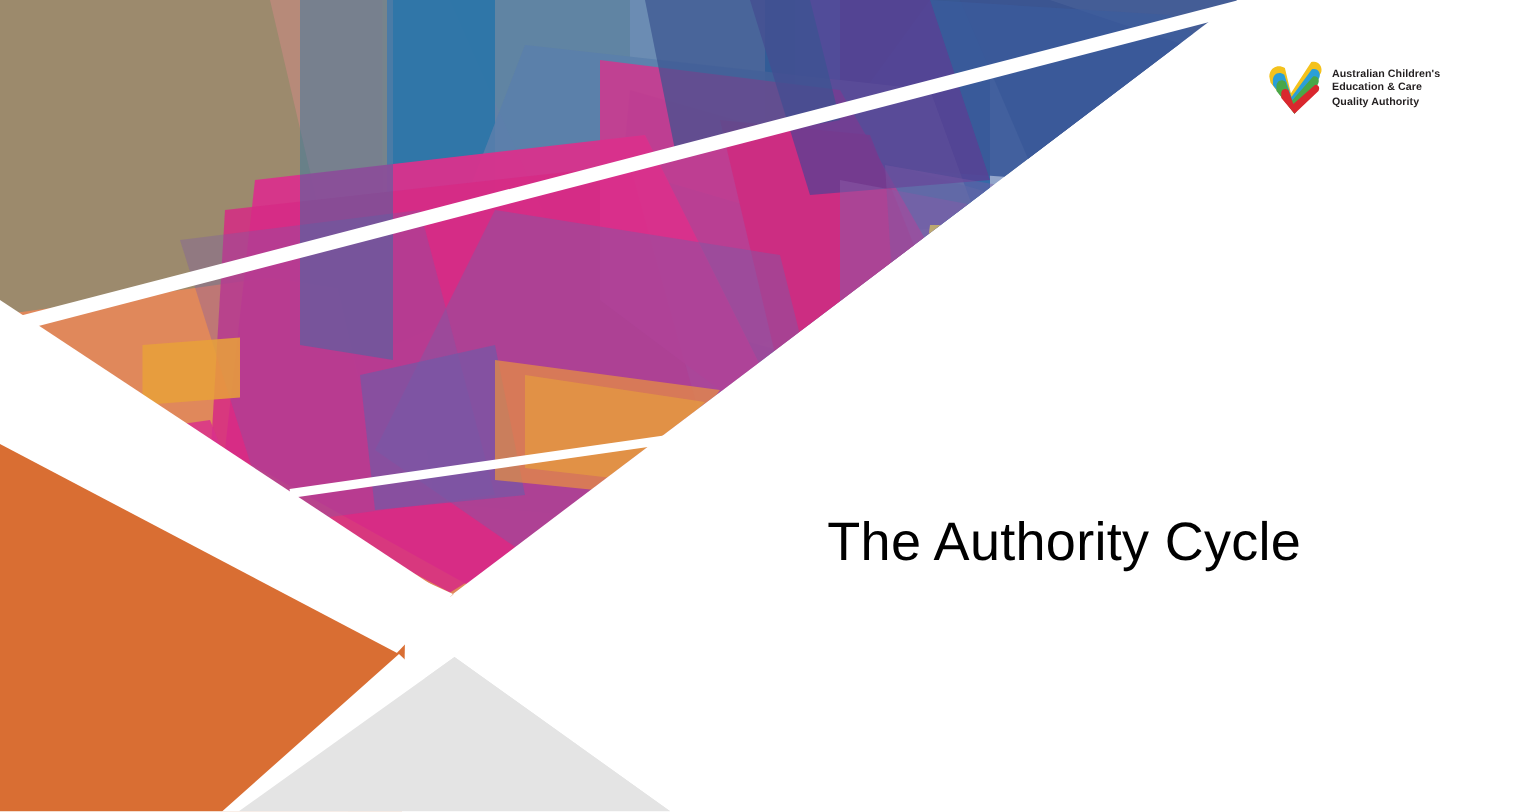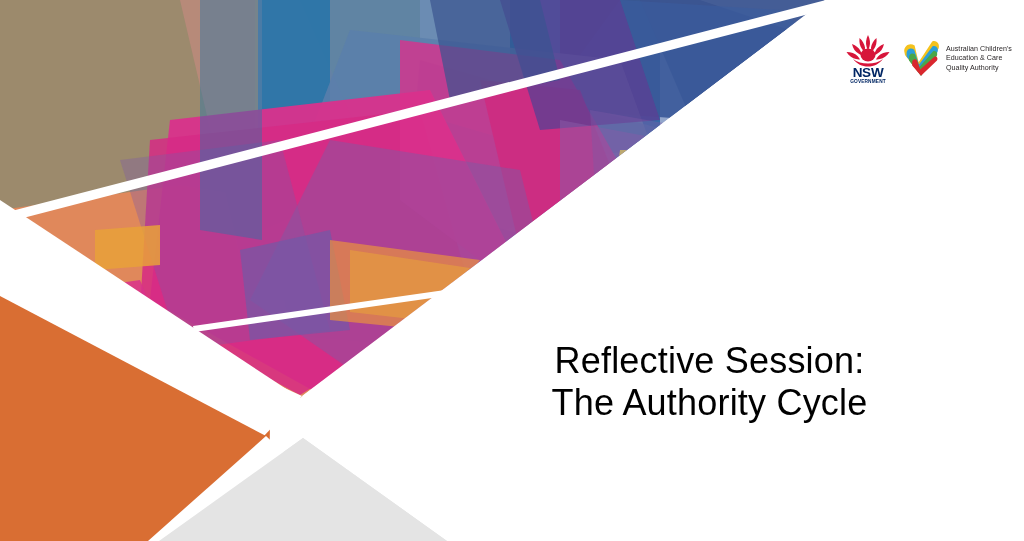--- a/index.html
+++ b/index.html
@@ -58,21 +58,21 @@
   }
   #acecqa-mark { width: 40px; height: 40px; flex: 0 0 auto; }
   #acecqa-mark svg { display: block; }
   #acecqa-text {
     font-size: 7.1px;
     line-height: 9.2px;
     color: #231f20;
     letter-spacing: 0.05px;
     white-space: nowrap;
   }
-  #acecqa-text div { display: block; }
+  #acecqa-text div { display: block; font-weight: bold; }
 
   
   #title-block {
     position: absolute;
     left: 452px;
     top: 340px;
     width: 515px;
     text-align: center;
     color: #000000;
     font-size: 36px;
@@ -167,55 +167,36 @@
 
     <polygon points="0,296 266,436 148,541 0,541" fill="#d96e33"></polygon>
 
     <polygon points="148,541 266,436 302,470 232,541" fill="#ffffff"></polygon>
 
     <polygon points="303,438 447,541 159,541" fill="#e4e4e4"></polygon>
   </svg>
 
   <div id="logo-block">
 
-    <div id="nsw-logo">
-      <svg viewBox="0 0 100 104" xmlns="http://www.w3.org/2000/svg">
-        <g fill="#d7153a">
-
-          <path d="M50 4 C46 12 45 20 47 27 C48 31 50 34 50 34 C50 34 52 31 53 27 C55 20 54 12 50 4 Z"></path>
-          <path d="M33 10 C32 19 34 27 38 32 C40 35 43 37 43 37 C43 37 44 33 44 29 C43 22 39 15 33 10 Z"></path>
-          <path d="M67 10 C61 15 57 22 56 29 C56 33 57 37 57 37 C57 37 60 35 62 32 C66 27 68 19 67 10 Z"></path>
-          <path d="M18 22 C20 31 25 38 31 41 C34 43 37 44 37 44 C37 44 37 40 35 36 C32 30 26 25 18 22 Z"></path>
-          <path d="M82 22 C74 25 68 30 65 36 C63 40 63 44 63 44 C63 44 66 43 69 41 C75 38 80 31 82 22 Z"></path>
-          <path d="M7 38 C12 46 19 51 26 52 C30 53 34 53 34 53 C34 53 32 49 29 46 C24 41 16 38 7 38 Z"></path>
-          <path d="M93 38 C84 38 76 41 71 46 C68 49 66 53 66 53 C66 53 70 53 74 52 C81 51 88 46 93 38 Z"></path>
-          <ellipse cx="50" cy="44" rx="15" ry="13"></ellipse>
-          <path d="M20 52 C28 58 38 61 50 61 C62 61 72 58 80 52 C72 62 62 67 50 67 C38 67 28 62 20 52 Z"></path>
-        </g>
-        <text x="50" y="88" text-anchor="middle" font-family="Liberation Sans, sans-serif" font-size="27" font-weight="bold" fill="#002664" letter-spacing="-0.5">NSW</text>
-        <text x="50" y="99" text-anchor="middle" font-family="Liberation Sans, sans-serif" font-size="9.5" font-weight="bold" fill="#002664" letter-spacing="0.3">GOVERNMENT</text>
-      </svg>
-    </div>
 
     <div id="acecqa-logo">
       <div id="acecqa-mark">
         <svg viewBox="0 0 100 100" xmlns="http://www.w3.org/2000/svg">
 
           <path d="M8 30 C8 16 22 8 34 16 L44 58 L78 6 C90 2 98 14 94 24 L50 92 L10 40 Z" fill="#f4c21d"></path>
           <path d="M14 38 C13 26 24 20 33 27 L45 64 L79 18 C89 15 95 25 91 33 L50 92 L14 44 Z" fill="#2b9fd8"></path>
           <path d="M20 48 C19 38 28 33 35 39 L46 70 L81 30 C89 28 93 36 89 43 L50 92 L20 54 Z" fill="#4aa748"></path>
           <path d="M28 60 C27 52 34 48 40 53 L48 76 L84 44 C90 43 93 49 90 54 L50 92 L28 66 Z" fill="#d9272e"></path>
         </svg>
       </div>
       <div id="acecqa-text">
         <div>Australian Children's</div>
         <div>Education &amp; Care</div>
         <div>Quality Authority</div>
       </div>
     </div>
   </div>
 
   <div id="title-block">
-    <span class="tline">Reflective Session:</span>
     <span class="tline">The Authority Cycle</span>
   </div>
 
 </div>
 
 </body></html>

